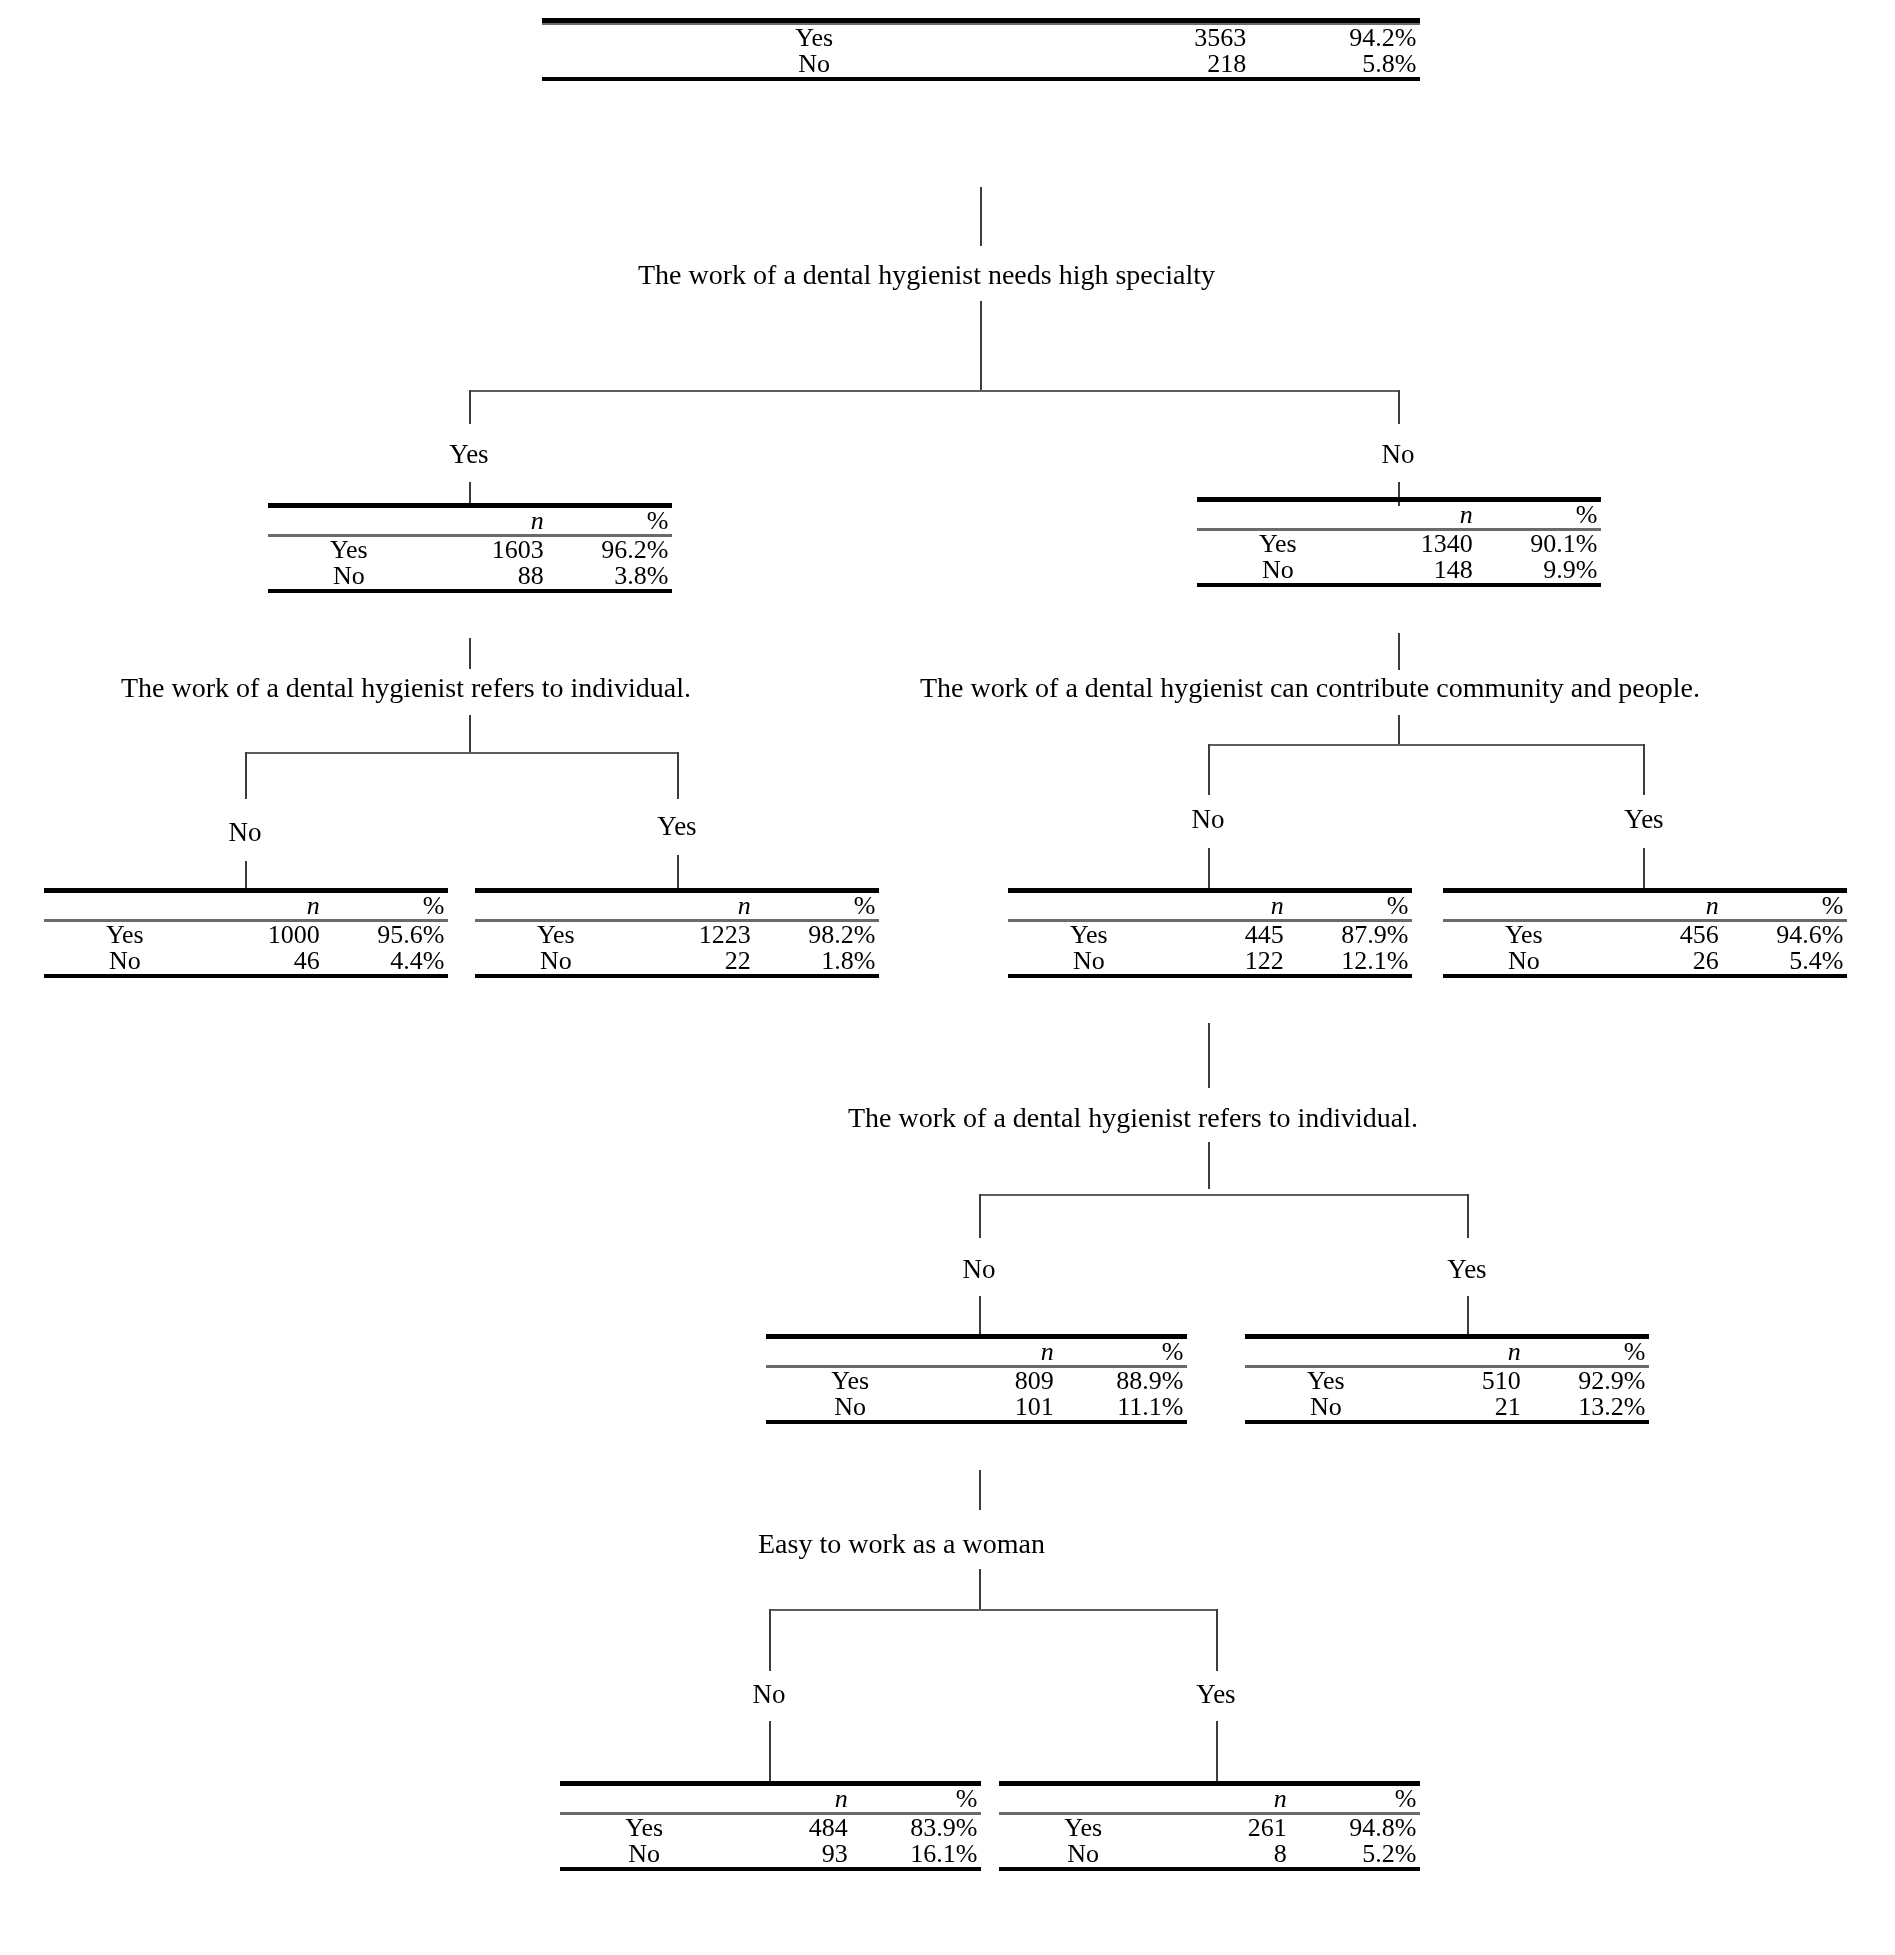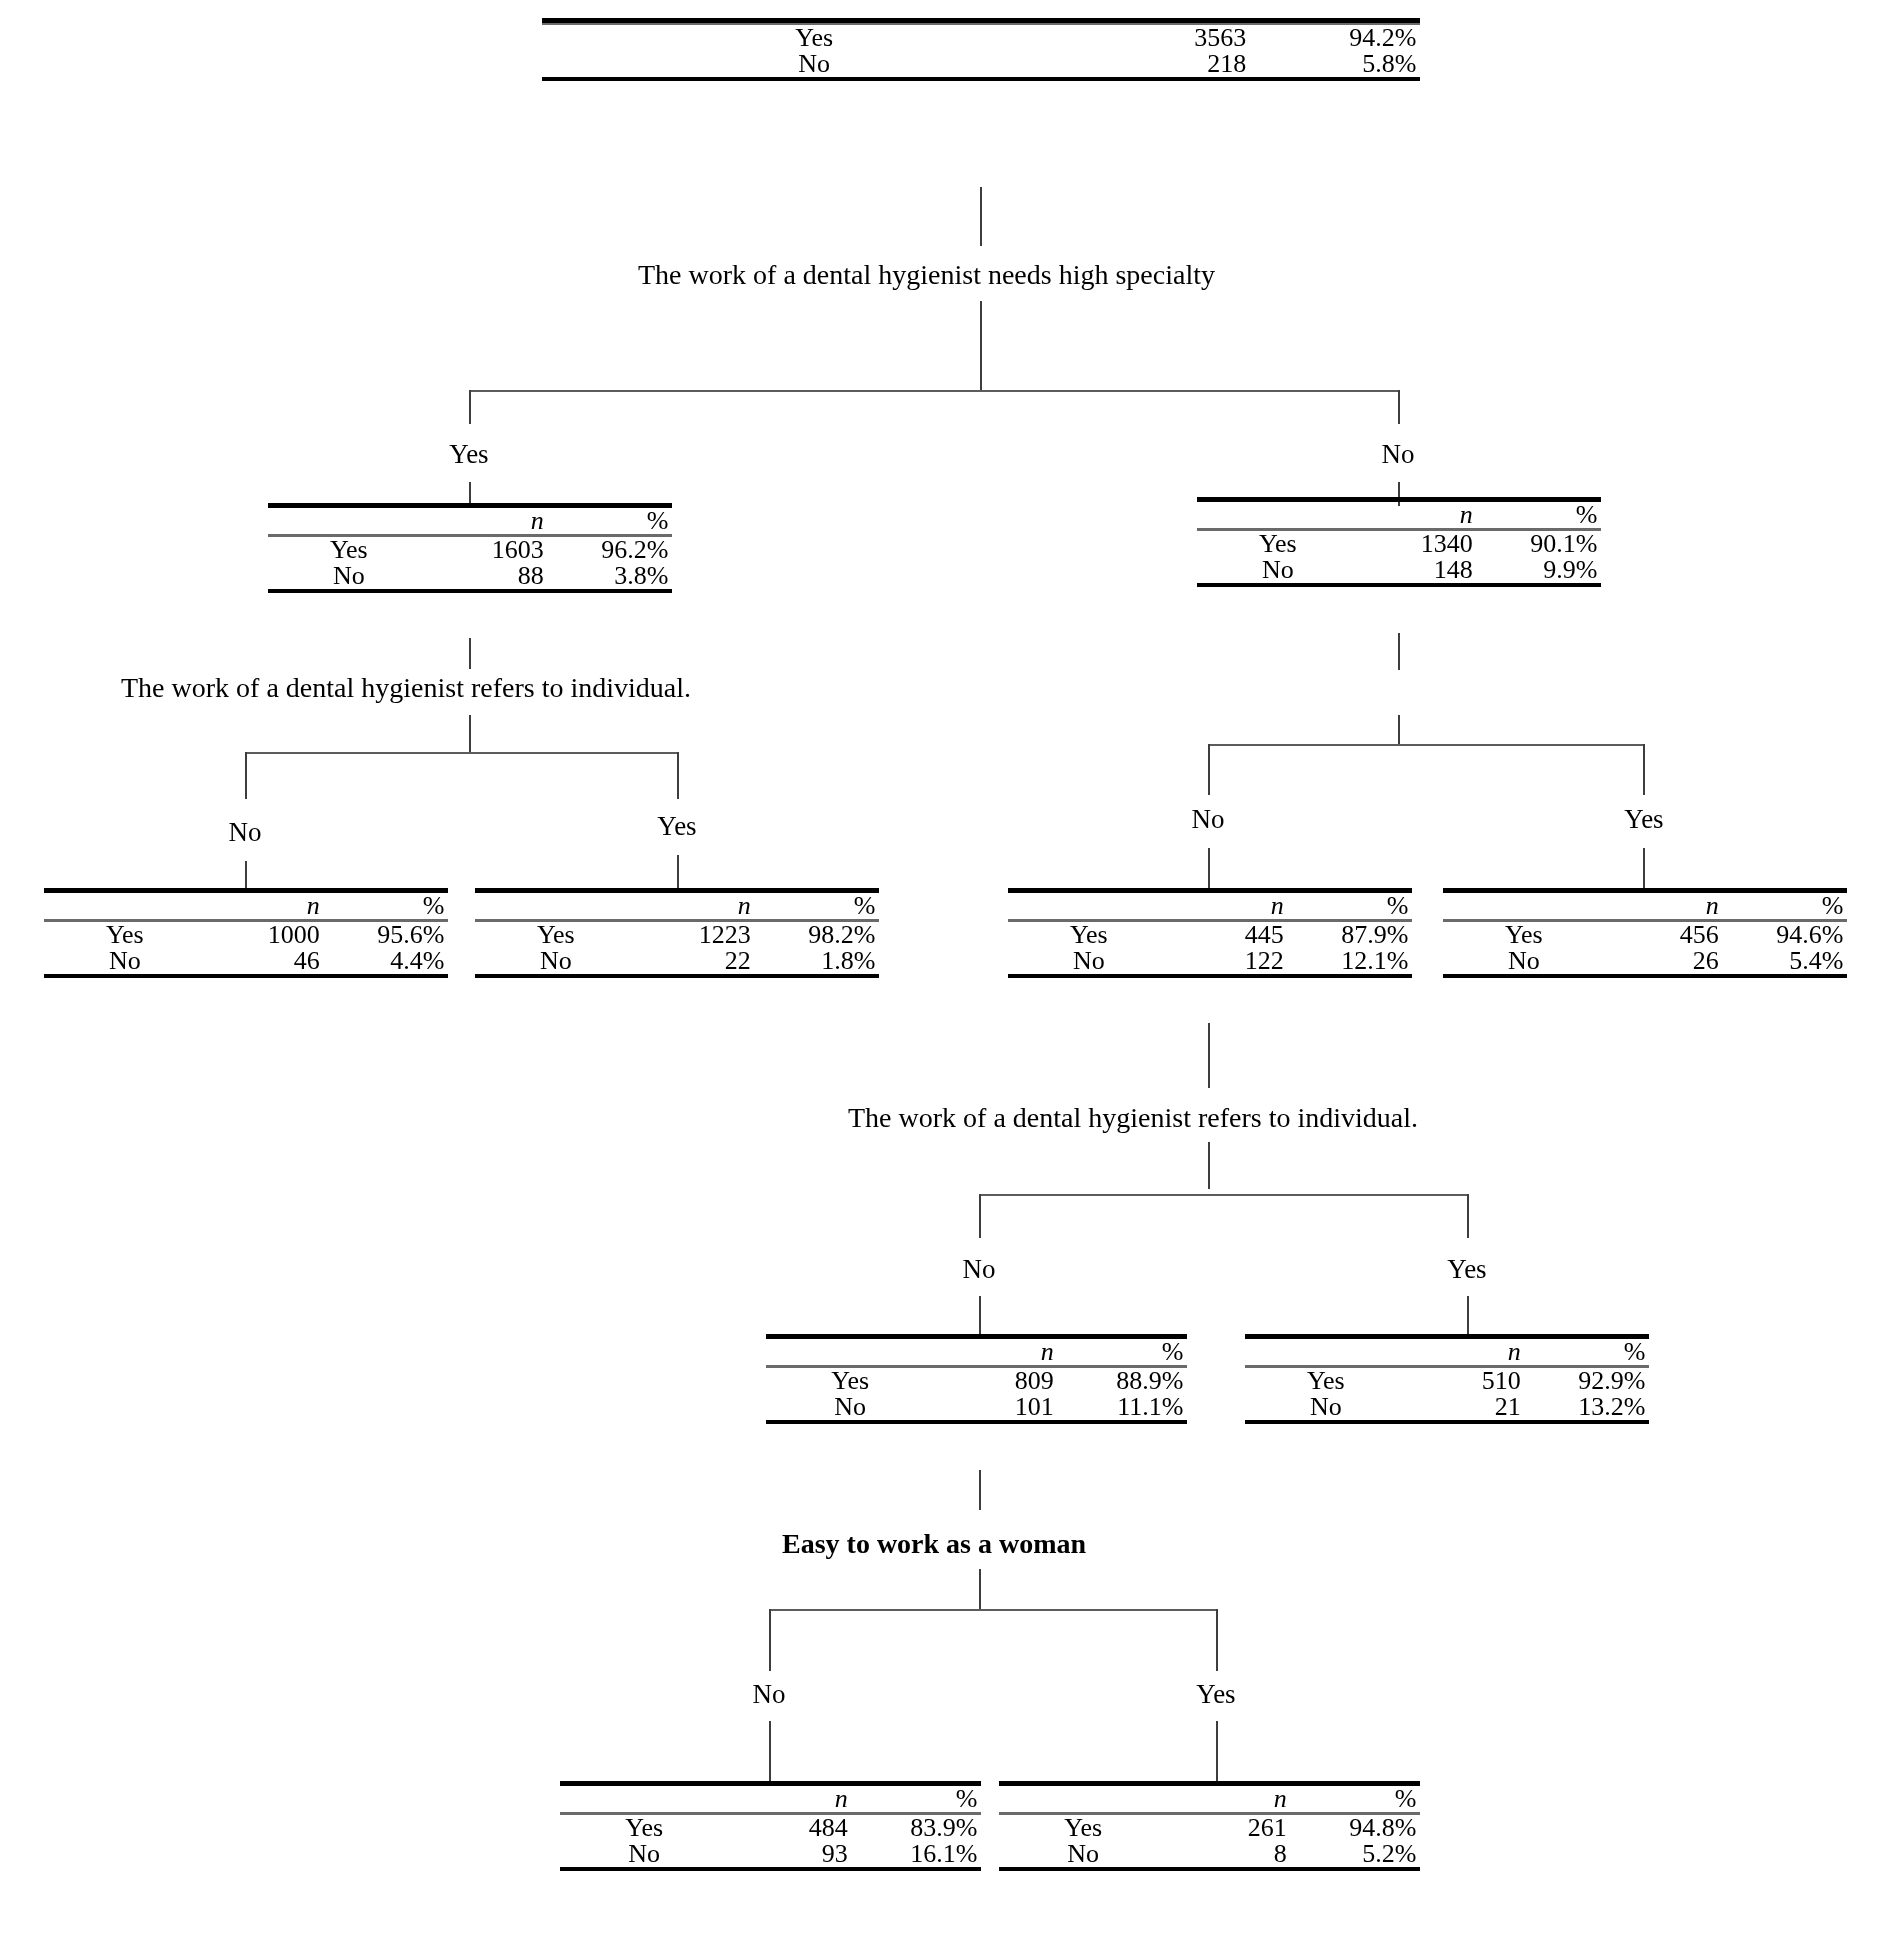--- a/index.html
+++ b/index.html
@@ -184,20 +184,21 @@
       </tr>
     </tbody>
       </table>
     <div class="rule-bot"></div>
   </div>
 
   <div class="vline" style="left:469px; top:638px; height:31px;"></div>
   <div class="vline" style="left:1398px; top:633px; height:37px;"></div>
 
   <div class="qlabel" style="left:121px; top:674px;">The work of a dental hygienist refers to individual.</div>
+  <div class="qlabel" style="left:920px; top:674px;">The work of a dental hygienist can contribute community and people.</div>
 
   <div class="vline" style="left:469px; top:715px; height:38px;"></div>
   <div class="hline" style="left:245px; top:752px; width:434px;"></div>
   <div class="vline" style="left:245px; top:752px; height:47px;"></div>
   <div class="vline" style="left:677px; top:752px; height:47px;"></div>
 
   <div class="branchlabel" style="left:186px; top:819px; width:118px;">No</div>
   <div class="branchlabel" style="left:618px; top:813px; width:118px;">Yes</div>
 
   <div class="vline" style="left:245px; top:861px; height:29.5px;"></div>
@@ -458,21 +459,21 @@
         <td class="c-n">21</td>
         <td class="c-pct">13.2%</td>
       </tr>
     </tbody>
       </table>
     <div class="rule-bot"></div>
   </div>
 
   <div class="vline" style="left:979px; top:1470px; height:40px;"></div>
 
-  <div class="qlabel" style="left:782px; top:1530px;font-weight:bold;">Easy to work as a woman</div>
+  <div class="qlabel" style="left:758px; top:1530px;">Easy to work as a woman</div>
 
   <div class="vline" style="left:979px; top:1569px; height:41px;"></div>
   <div class="hline" style="left:769px; top:1609px; width:448px;"></div>
   <div class="vline" style="left:769px; top:1609px; height:62px;"></div>
   <div class="vline" style="left:1216px; top:1609px; height:62px;"></div>
 
   <div class="branchlabel" style="left:710px; top:1681px; width:118px;">No</div>
   <div class="branchlabel" style="left:1157px; top:1681px; width:118px;">Yes</div>
 
   <div class="vline" style="left:769px; top:1721px; height:65px;"></div>

